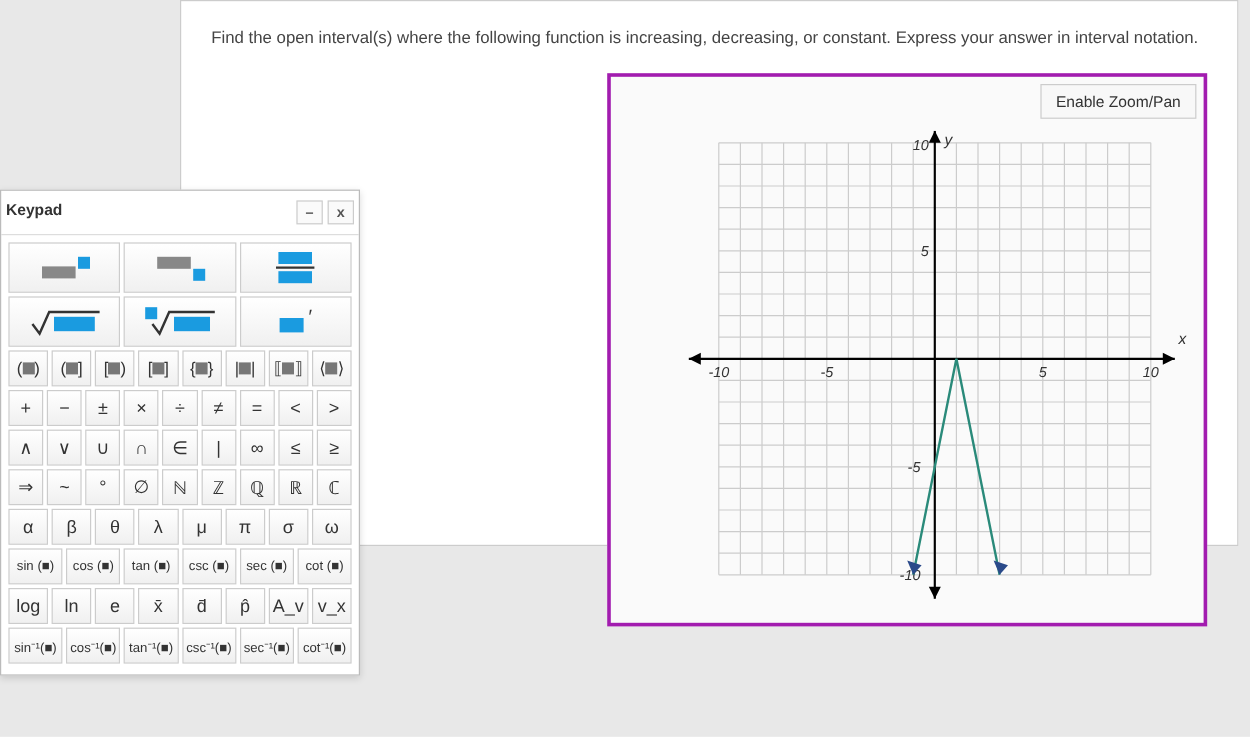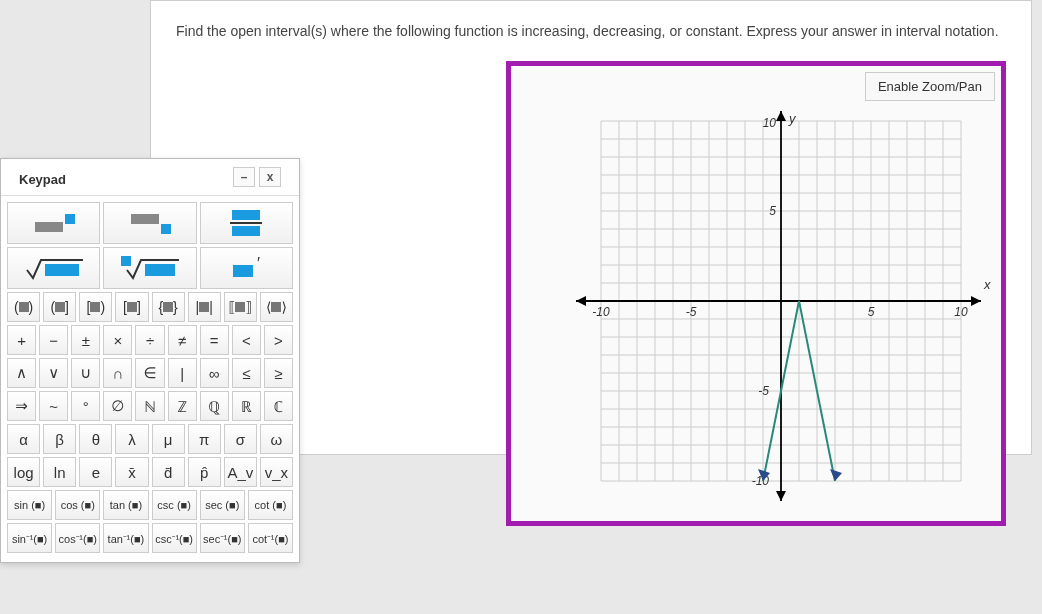--- a/index.html
+++ b/index.html
@@ -26,21 +26,21 @@
     font-size: 14px;
     color: #444;
     margin-bottom: 15px;
     line-height: 1.5;
   }
   .graph-panel {
     position: absolute;
     right: 25px;
     top: 60px;
     width: 500px;
-    border: 5px solid #a21caf;
+    border: 3px solid #a21caf;
     background: #fafafa;
     padding: 10px;
   }
   .zoom-btn {
     float: right;
     background: #f8f8f8;
     border: 1px solid #ccc;
     padding: 6px 12px;
     font-size: 13px;
     color: #333;
@@ -58,22 +58,22 @@
     left: 0;
     top: 158px;
     width: 300px;
     background: #fff;
     border: 1px solid #bbb;
     box-shadow: 0 2px 6px rgba(0,0,0,0.15);
     font-size: 13px;
   }
   .keypad-header {
     display: flex;
-    align-items: flex-end;
-    padding: 8px 18px;
+    align-items: flex-start;
+    padding: 8px 4px;
     border-bottom: 1px solid #ddd;
   }
   .keypad-title {
     flex: 1;
     font-weight: bold;
     color: #333;
   }
   .win-btn {
     width: 22px;
     height: 20px;
@@ -297,39 +297,39 @@
         <div class="kp-btn">α</div>
         <div class="kp-btn">β</div>
         <div class="kp-btn">θ</div>
         <div class="kp-btn">λ</div>
         <div class="kp-btn">μ</div>
         <div class="kp-btn">π</div>
         <div class="kp-btn">σ</div>
         <div class="kp-btn">ω</div>
       </div>
 
+    <div class="kp-row row-trig">
+        <div class="kp-btn">sin (■)</div>
+        <div class="kp-btn">cos (■)</div>
+        <div class="kp-btn">tan (■)</div>
+        <div class="kp-btn">csc (■)</div>
+        <div class="kp-btn">sec (■)</div>
+        <div class="kp-btn">cot (■)</div>
+      </div>
+
     <div class="kp-row row9">
         <div class="kp-btn">log</div>
         <div class="kp-btn">ln</div>
         <div class="kp-btn">e</div>
         <div class="kp-btn">x̄</div>
         <div class="kp-btn">d̄</div>
         <div class="kp-btn">p̂</div>
         <div class="kp-btn">A_v</div>
         <div class="kp-btn">v_x</div>
       </div>
-
-    <div class="kp-row row-trig">
-        <div class="kp-btn">sin (■)</div>
-        <div class="kp-btn">cos (■)</div>
-        <div class="kp-btn">tan (■)</div>
-        <div class="kp-btn">csc (■)</div>
-        <div class="kp-btn">sec (■)</div>
-        <div class="kp-btn">cot (■)</div>
-      </div>
     <div class="kp-row row-trig">
         <div class="kp-btn">sin⁻¹(■)</div>
         <div class="kp-btn">cos⁻¹(■)</div>
         <div class="kp-btn">tan⁻¹(■)</div>
         <div class="kp-btn">csc⁻¹(■)</div>
         <div class="kp-btn">sec⁻¹(■)</div>
         <div class="kp-btn">cot⁻¹(■)</div>
       </div>
 
   </div>

